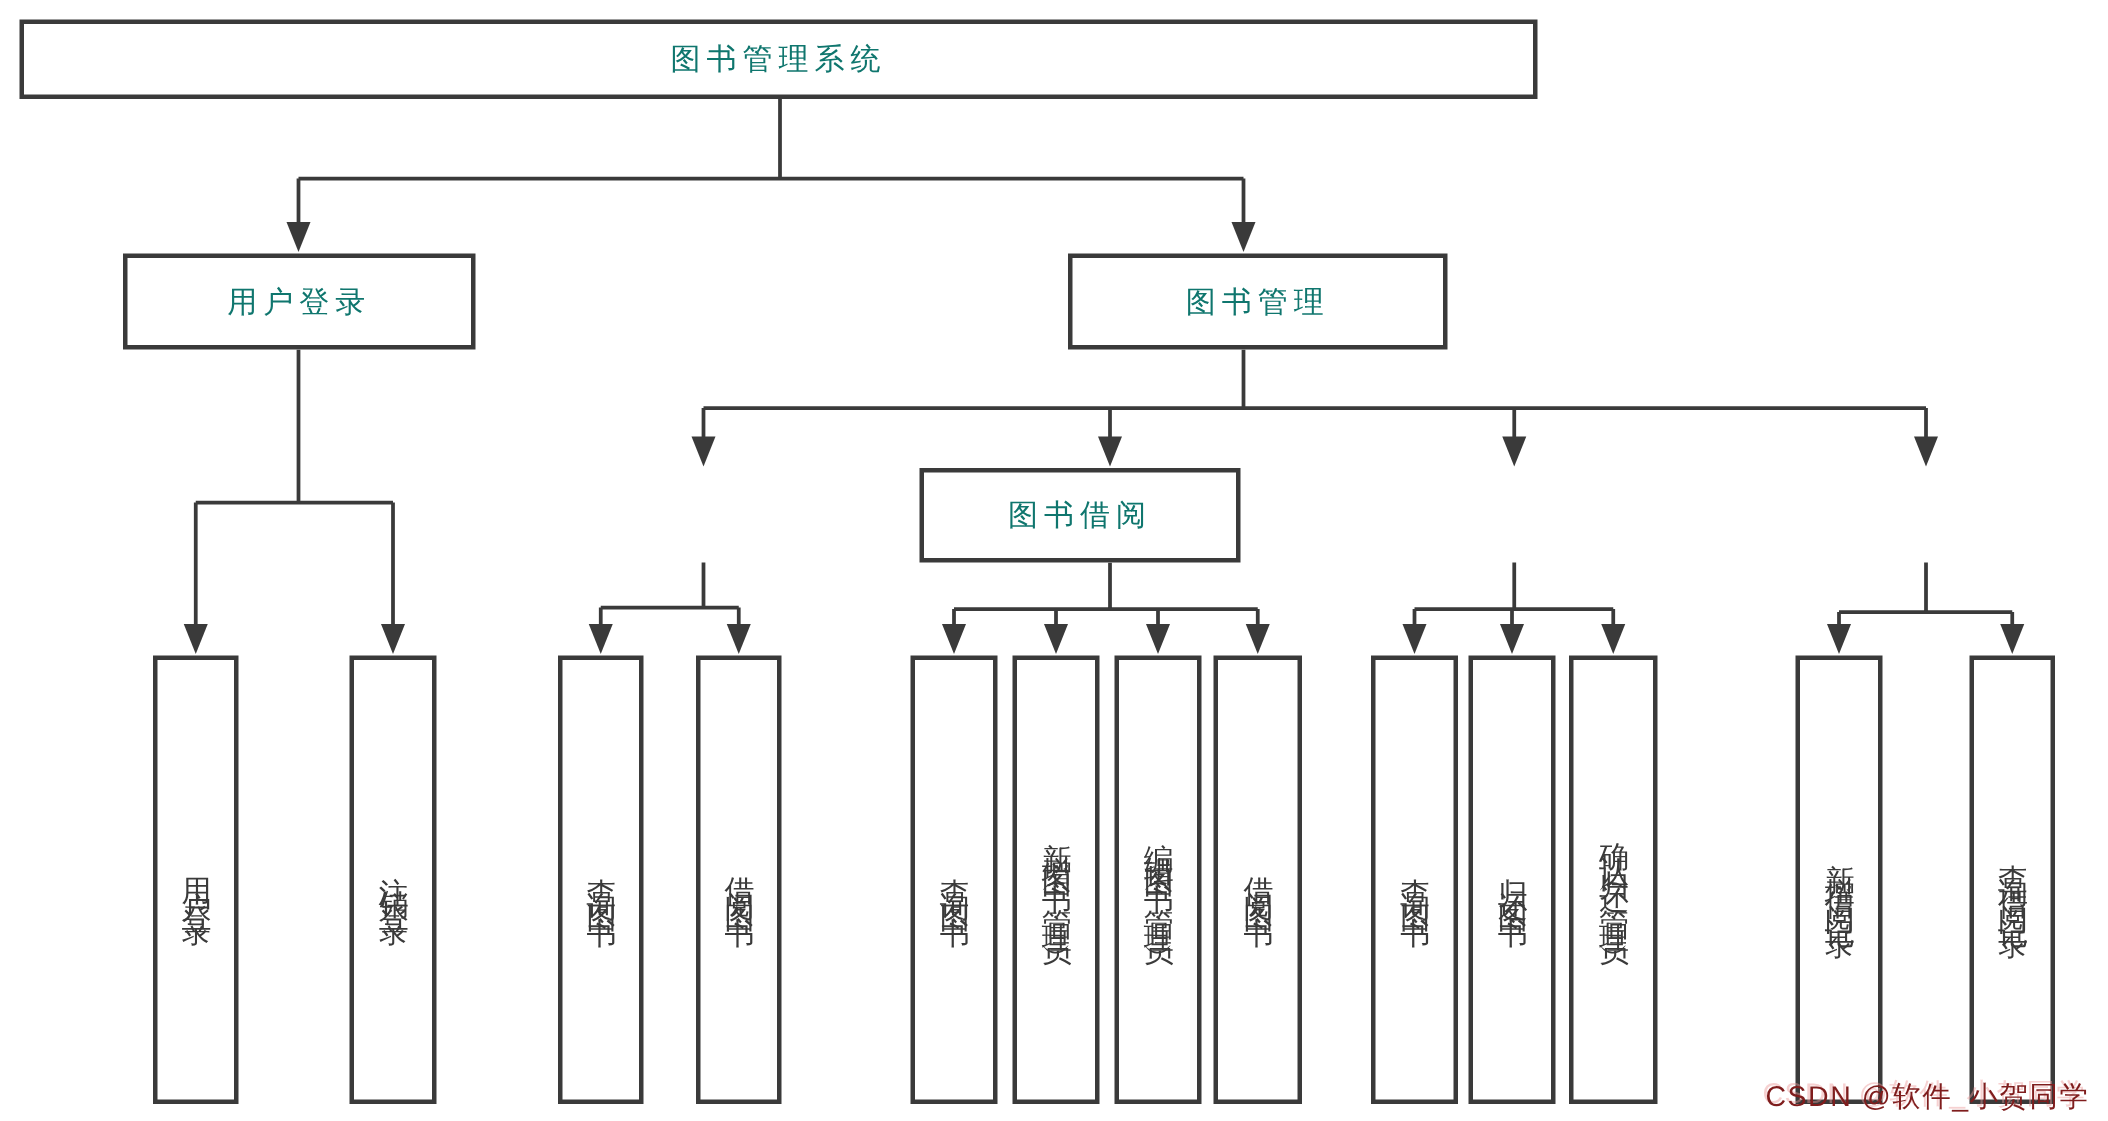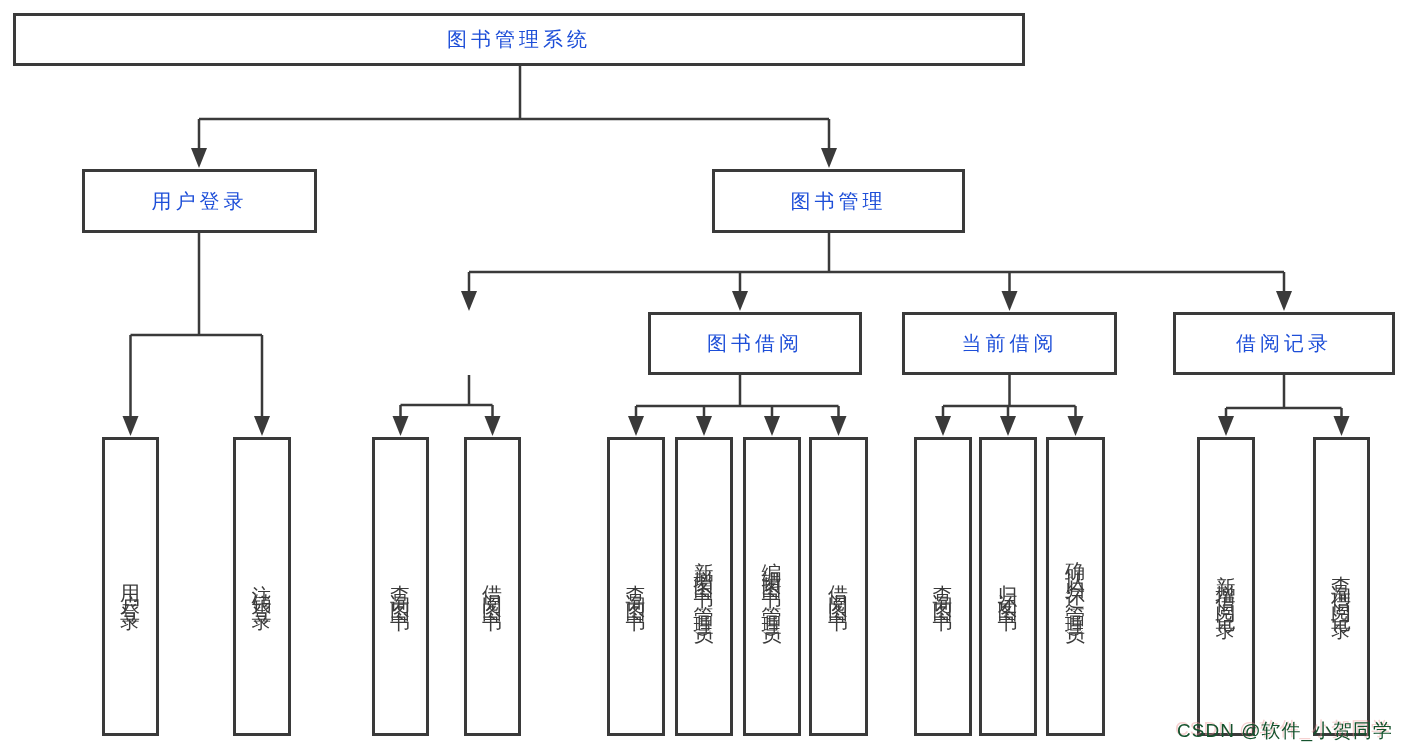--- a/index.html
+++ b/index.html
@@ -16,36 +16,36 @@
     position:absolute;
     box-sizing:border-box;
     border:3px solid #3a3a3a;
     background:#ffffff;
     display:flex;align-items:center;justify-content:center;
   }
   .hlabel{
     font-size:20px;
     letter-spacing:4px;
     white-space:nowrap;
-    color:#1d4ed8;
+    color:#0f766e;
   }
   .vlabel{
     writing-mode:vertical-rl;
     text-orientation:mixed;
     font-size:20px;
     letter-spacing:9px;
     line-height:1;
     color:#3a3a3a;
   }
   .watermark{
     position:absolute;
     right:12px;bottom:3px;
     font-size:19px;
     letter-spacing:1px;
-    color:#14532d;
+    color:#7f1d1d;
     text-shadow:-2px -2px 0 rgba(235,153,153,0.45);
     white-space:nowrap;
   }
 </style>
 </head>
 <body>
 
 <div id="canvas">
 
   <svg id="wires" viewBox="0 0 1405 747" xmlns="http://www.w3.org/2000/svg">
@@ -92,28 +92,22 @@
     <span class="hlabel">图书管理系统</span>
   </div>
 
   <div class="box" style="left:82px;top:169px;width:235px;height:64px">
     <span class="hlabel">用户登录</span>
   </div>
   <div class="box" style="left:712px;top:169px;width:253px;height:64px">
     <span class="hlabel">图书管理</span>
   </div>
 
-  <div class="box" style="left:648px;top:312px;width:214px;height:63px">
+  <div class="box" style="left:613px;top:312px;width:214px;height:63px">
     <span class="hlabel">图书借阅</span>
-  </div>
-  <div class="box" style="left:902px;top:312px;width:215px;height:63px">
-    <span class="hlabel">当前借阅</span>
-  </div>
-  <div class="box" style="left:1173px;top:312px;width:222px;height:63px">
-    <span class="hlabel">借阅记录</span>
   </div>
 
   <div class="box" style="left:102px;top:437px;width:57px;height:299px">
     <span class="vlabel">用户登录</span>
   </div>
   <div class="box" style="left:233px;top:437px;width:58px;height:299px">
     <span class="vlabel">注销登录</span>
   </div>
 
   <div class="box" style="left:372px;top:437px;width:57px;height:299px">

